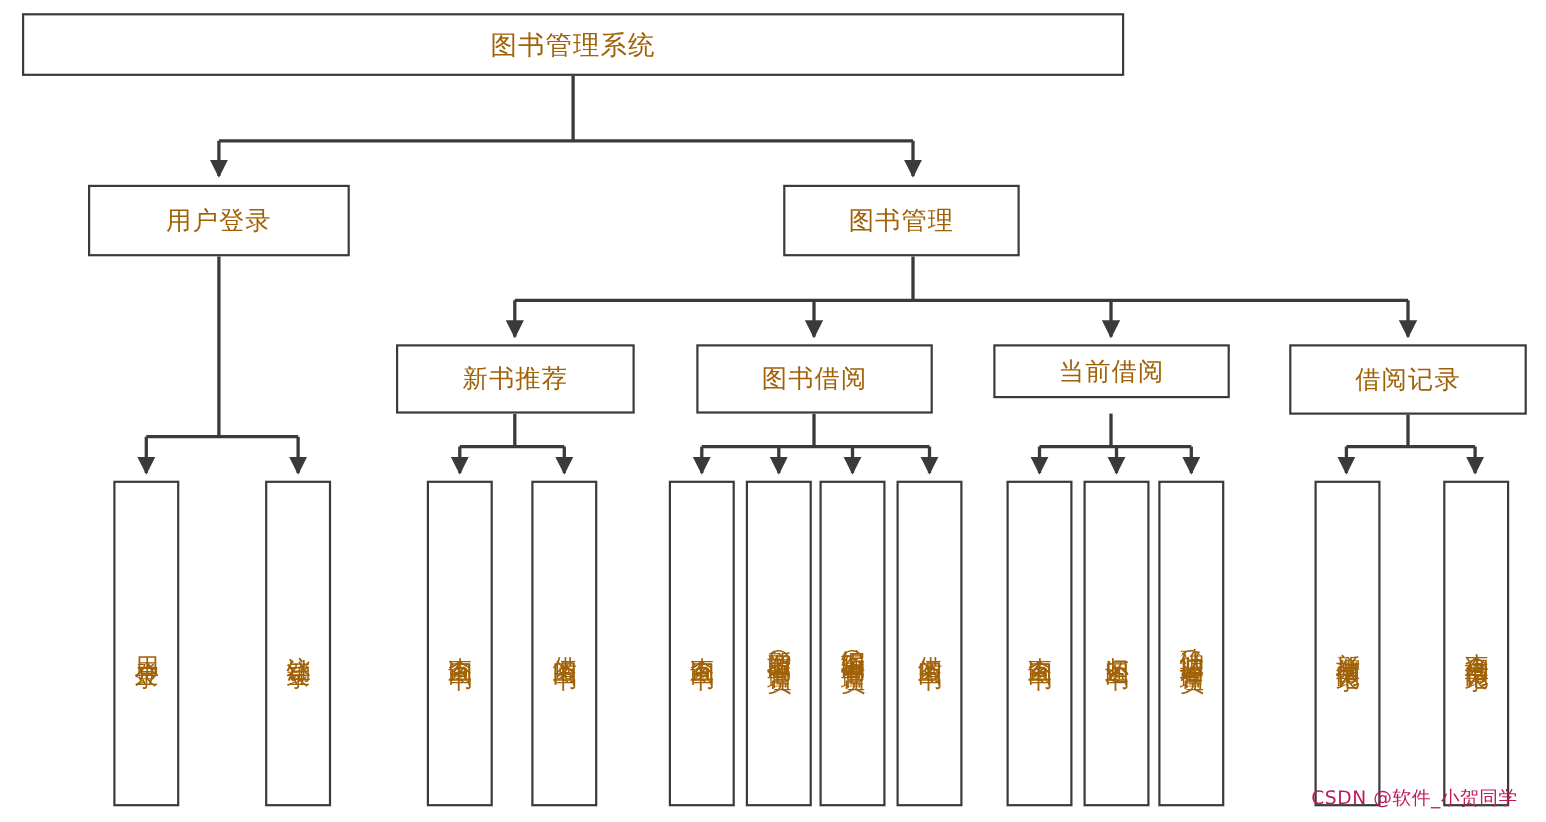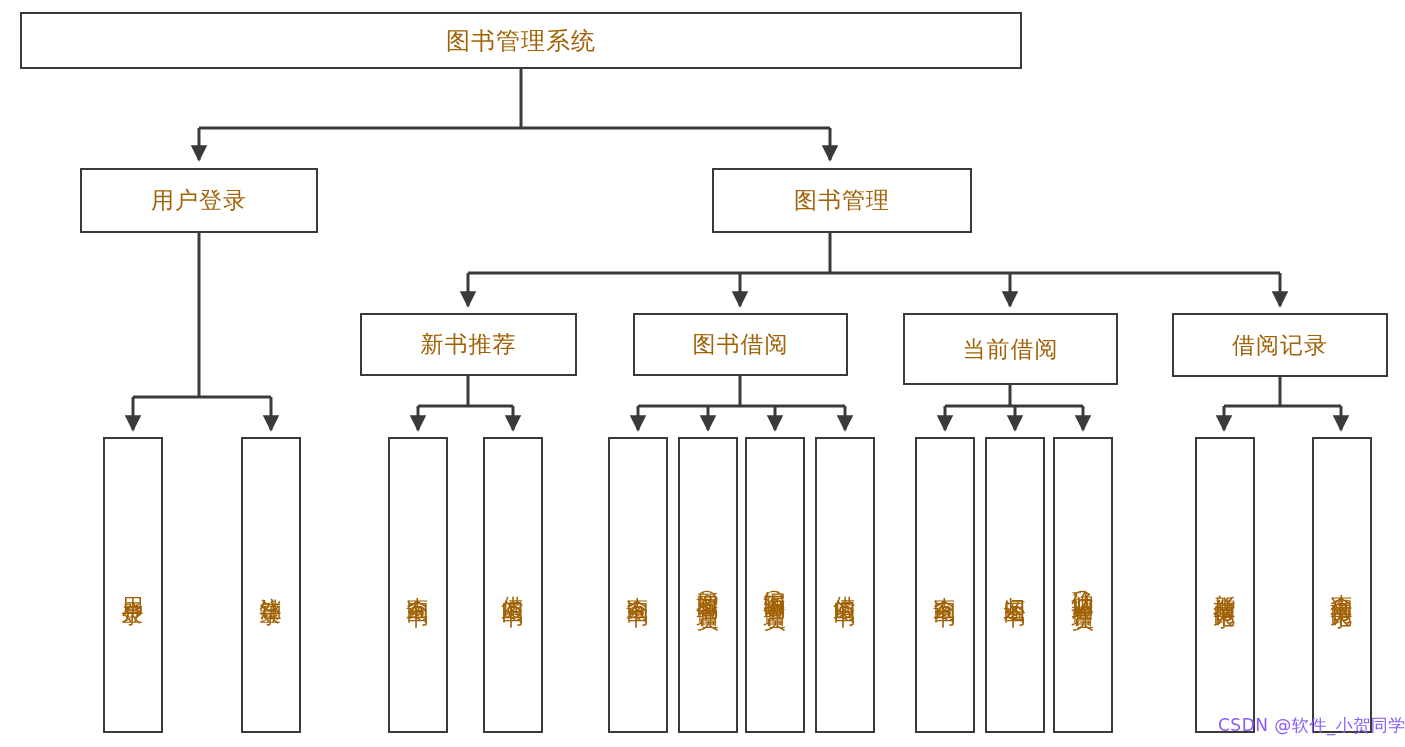--- a/index.html
+++ b/index.html
@@ -53,24 +53,23 @@
     white-space: nowrap;
   }
   .node.title {
     font-size: 24px;
   }
   .watermark {
     position: absolute;
     left: 1192px;
     top: 714px;
     font-size: 17px;
-    color: #8b5cf6;
+    color: #be185d;
     letter-spacing: 0.5px;
     white-space: nowrap;
-    margin-left: 26px;
   }
 </style>
 </head>
 <body>
 
 <div id="canvas">
 
   <svg id="wires" viewBox="0 0 1405 747" xmlns="http://www.w3.org/2000/svg">
     <defs>
       <marker id="arrow" viewBox="0 0 10 10" refX="9" refY="5" markerWidth="5.5" markerHeight="5.5" orient="auto-start-reverse">
@@ -121,31 +120,31 @@
     </g>
   </svg>
 
   <div class="node h title" style="left:20px; top:12px; width:1002px; height:57px;">
     <span>图书管理系统</span>
   </div>
 
   <div class="node h" style="left:80px; top:168px; width:238px; height:65px;">
     <span>用户登录</span>
   </div>
-  <div class="node h" style="left:712px; top:168px; width:260px; height:65px;">
+  <div class="node h" style="left:712px; top:168px; width:215px; height:65px;">
     <span>图书管理</span>
   </div>
 
   <div class="node h" style="left:633px; top:313px; width:215px; height:63px;">
     <span>图书借阅</span>
   </div>
   <div class="node h" style="left:360px; top:313px; width:217px; height:63px;">
     <span>新书推荐</span>
   </div>
-  <div class="node h" style="left:903px; top:313px; width:215px; height:72px;">
+  <div class="node h" style="left:903px; top:313px; width:215px; height:49px;">
     <span>当前借阅</span>
   </div>
   <div class="node h" style="left:1172px; top:313px; width:216px; height:64px;">
     <span>借阅记录</span>
   </div>
 
   <div class="node v" style="left:103px; top:437px; width:60px; height:296px;">
     <span class="vtext">用户登录</span>
   </div>
   <div class="node v" style="left:241px; top:437px; width:60px; height:296px;">

